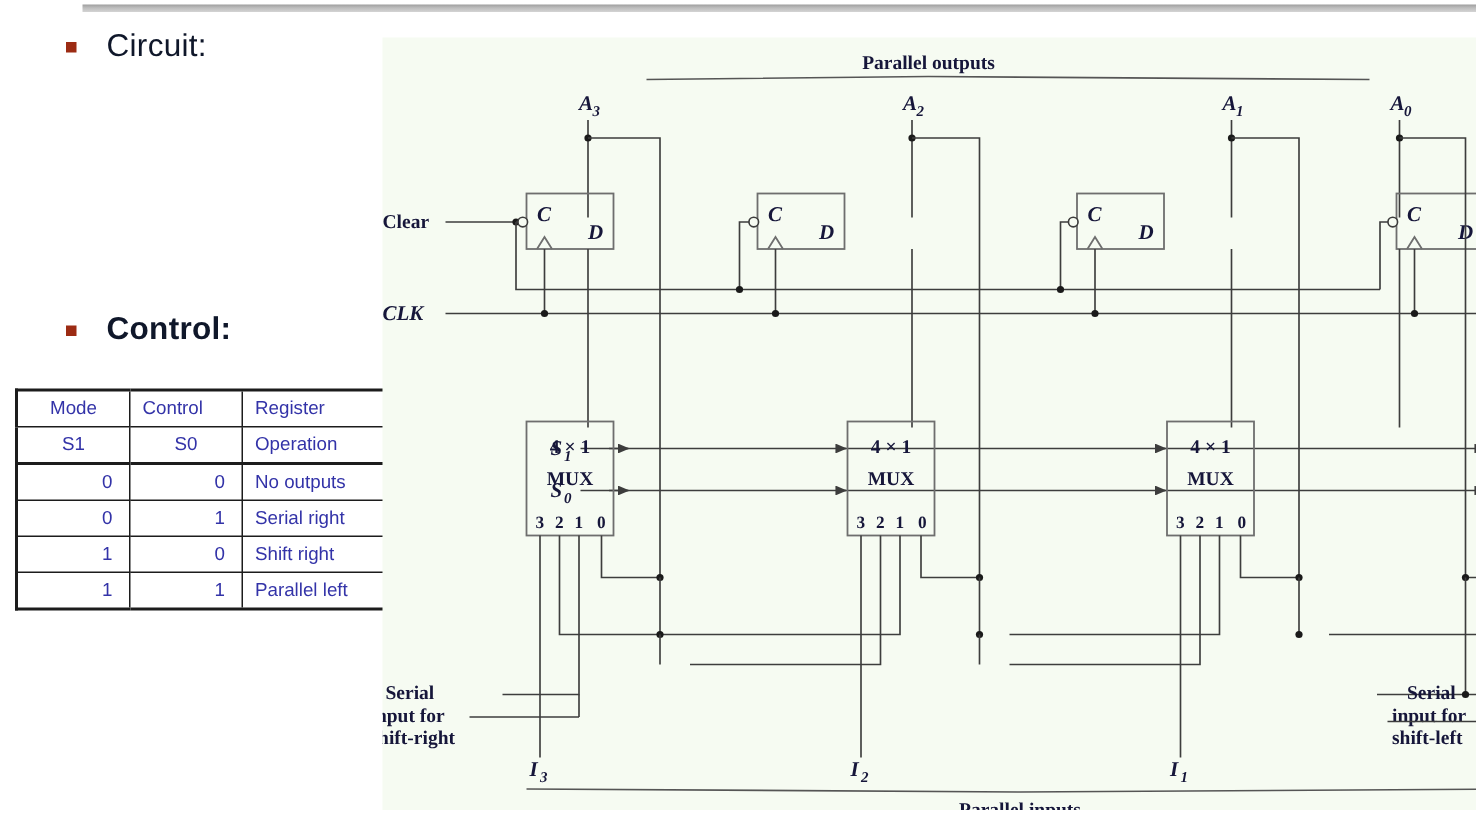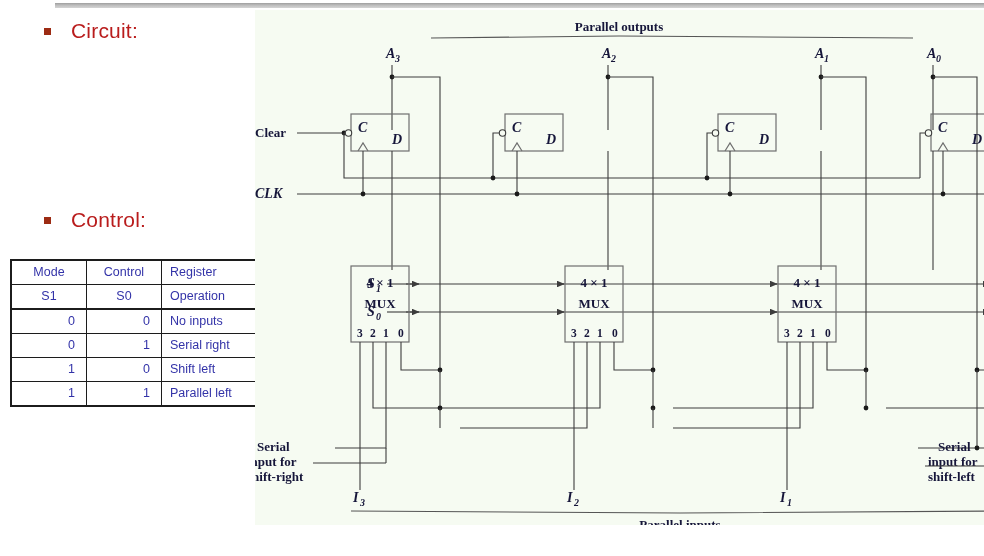--- a/index.html
+++ b/index.html
@@ -33,63 +33,63 @@
   }
   .bullet-mark {
     width: 7px;
     height: 7px;
     background: #9c2b13;
     margin-right: 20px;
     flex: 0 0 auto;
   }
   .bullet-text {
     font-size: 21px;
-    color: #b91c1c;
+    color: #0f172a;
     letter-spacing: 0.2px;
     white-space: nowrap;
   }
   #bullet-circuit { left: 44px; top: 19px; }
-  #bullet-control { left: 44px; top: 208px; }
+  #bullet-control { left: 44px; top: 208px; font-weight: bold; }
 
   
   #control-table {
     position: absolute;
     left: 10px;
     top: 259px;
     border-collapse: collapse;
     background: #ffffff;
   }
   #control-table td, #control-table th {
     border: 1px solid #1c1c1c;
     font-size: 12.5px;
     color: #3333a8;
     font-weight: normal;
     padding: 4px 8px 5px 8px;
     text-align: left;
     white-space: nowrap;
   }
   #control-table .c-mode { width: 58px; text-align: center; }
-  #control-table .c-ctrl { width: 58px; text-align: center; }
+  #control-table .c-ctrl { width: 58px; text-align: left; }
   #control-table .c-op   { width: 92px; }
   #control-table td.num-cell {
     text-align: right;
     padding-right: 11px;
   }
   #control-table tr.hdr2 td.sub-left { text-align: center; }
   #control-table .thickbot td { border-bottom: 2px solid #1c1c1c; }
   #control-table .outer-l { border-left: 2px solid #1c1c1c; }
   #control-table .outer-r { border-right: 4px solid #a16207; }
   #control-table tr.first td { border-top: 2px solid #1c1c1c; }
   #control-table tr.last td { border-bottom: 2px solid #1c1c1c; }
 
   
   #diagram-panel {
     position: absolute;
     left: 255px;
-    top: 10px;
+    top: 25px;
     width: 729px;
     height: 515px;
     background: #f6fbf2;
     text-align: right;
   }
   #diagram-svg {
     position: absolute;
     left: 0;
     top: 0;
   }
@@ -117,31 +117,31 @@
     <td class="c-op outer-r">Register</td>
   </tr>
   <tr class="hdr2 thickbot">
     <td class="c-mode outer-l sub-left">S1</td>
     <td class="c-ctrl sub-left">S0</td>
     <td class="c-op outer-r">Operation</td>
   </tr>
   <tr>
     <td class="num-cell outer-l">0</td>
     <td class="num-cell">0</td>
-    <td class="outer-r">No inputs</td>
+    <td class="outer-r">No outputs</td>
   </tr>
   <tr>
     <td class="num-cell outer-l">0</td>
     <td class="num-cell">1</td>
     <td class="outer-r">Serial right</td>
   </tr>
   <tr>
     <td class="num-cell outer-l">1</td>
     <td class="num-cell">0</td>
-    <td class="outer-r">Shift left</td>
+    <td class="outer-r">Shift right</td>
   </tr>
   <tr class="last">
     <td class="num-cell outer-l">1</td>
     <td class="num-cell">1</td>
     <td class="outer-r">Parallel left</td>
   </tr>
 </tbody>
   </table>
 
 <div id="diagram-panel">

